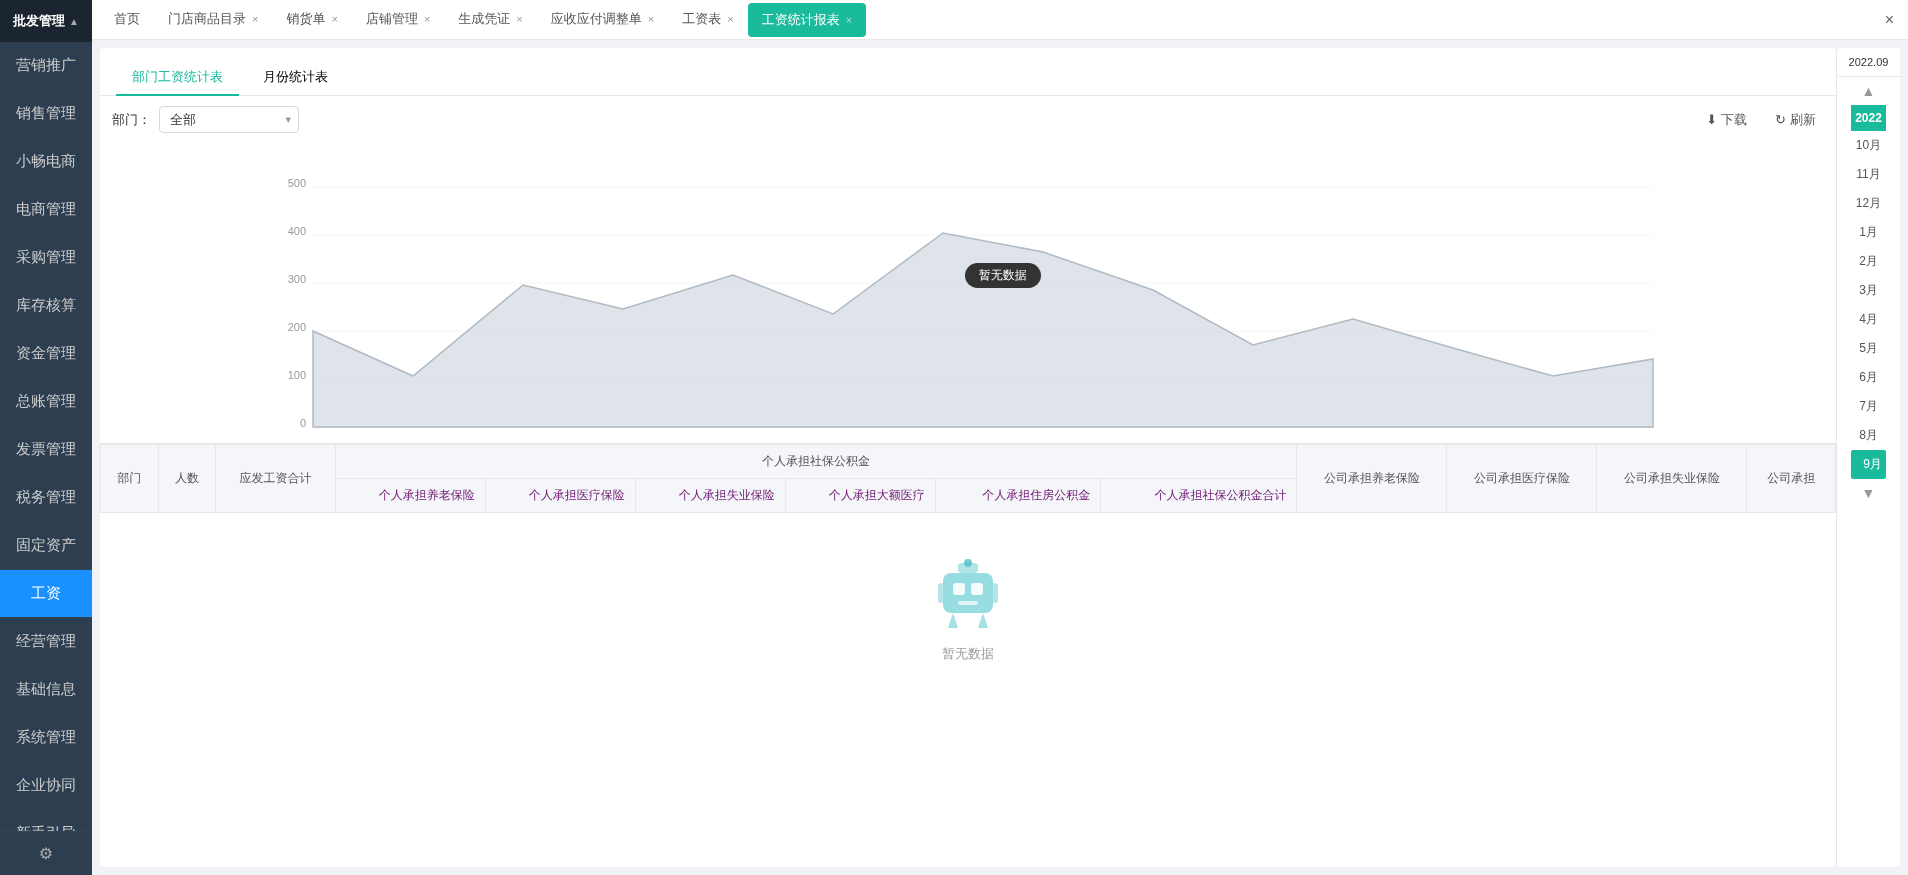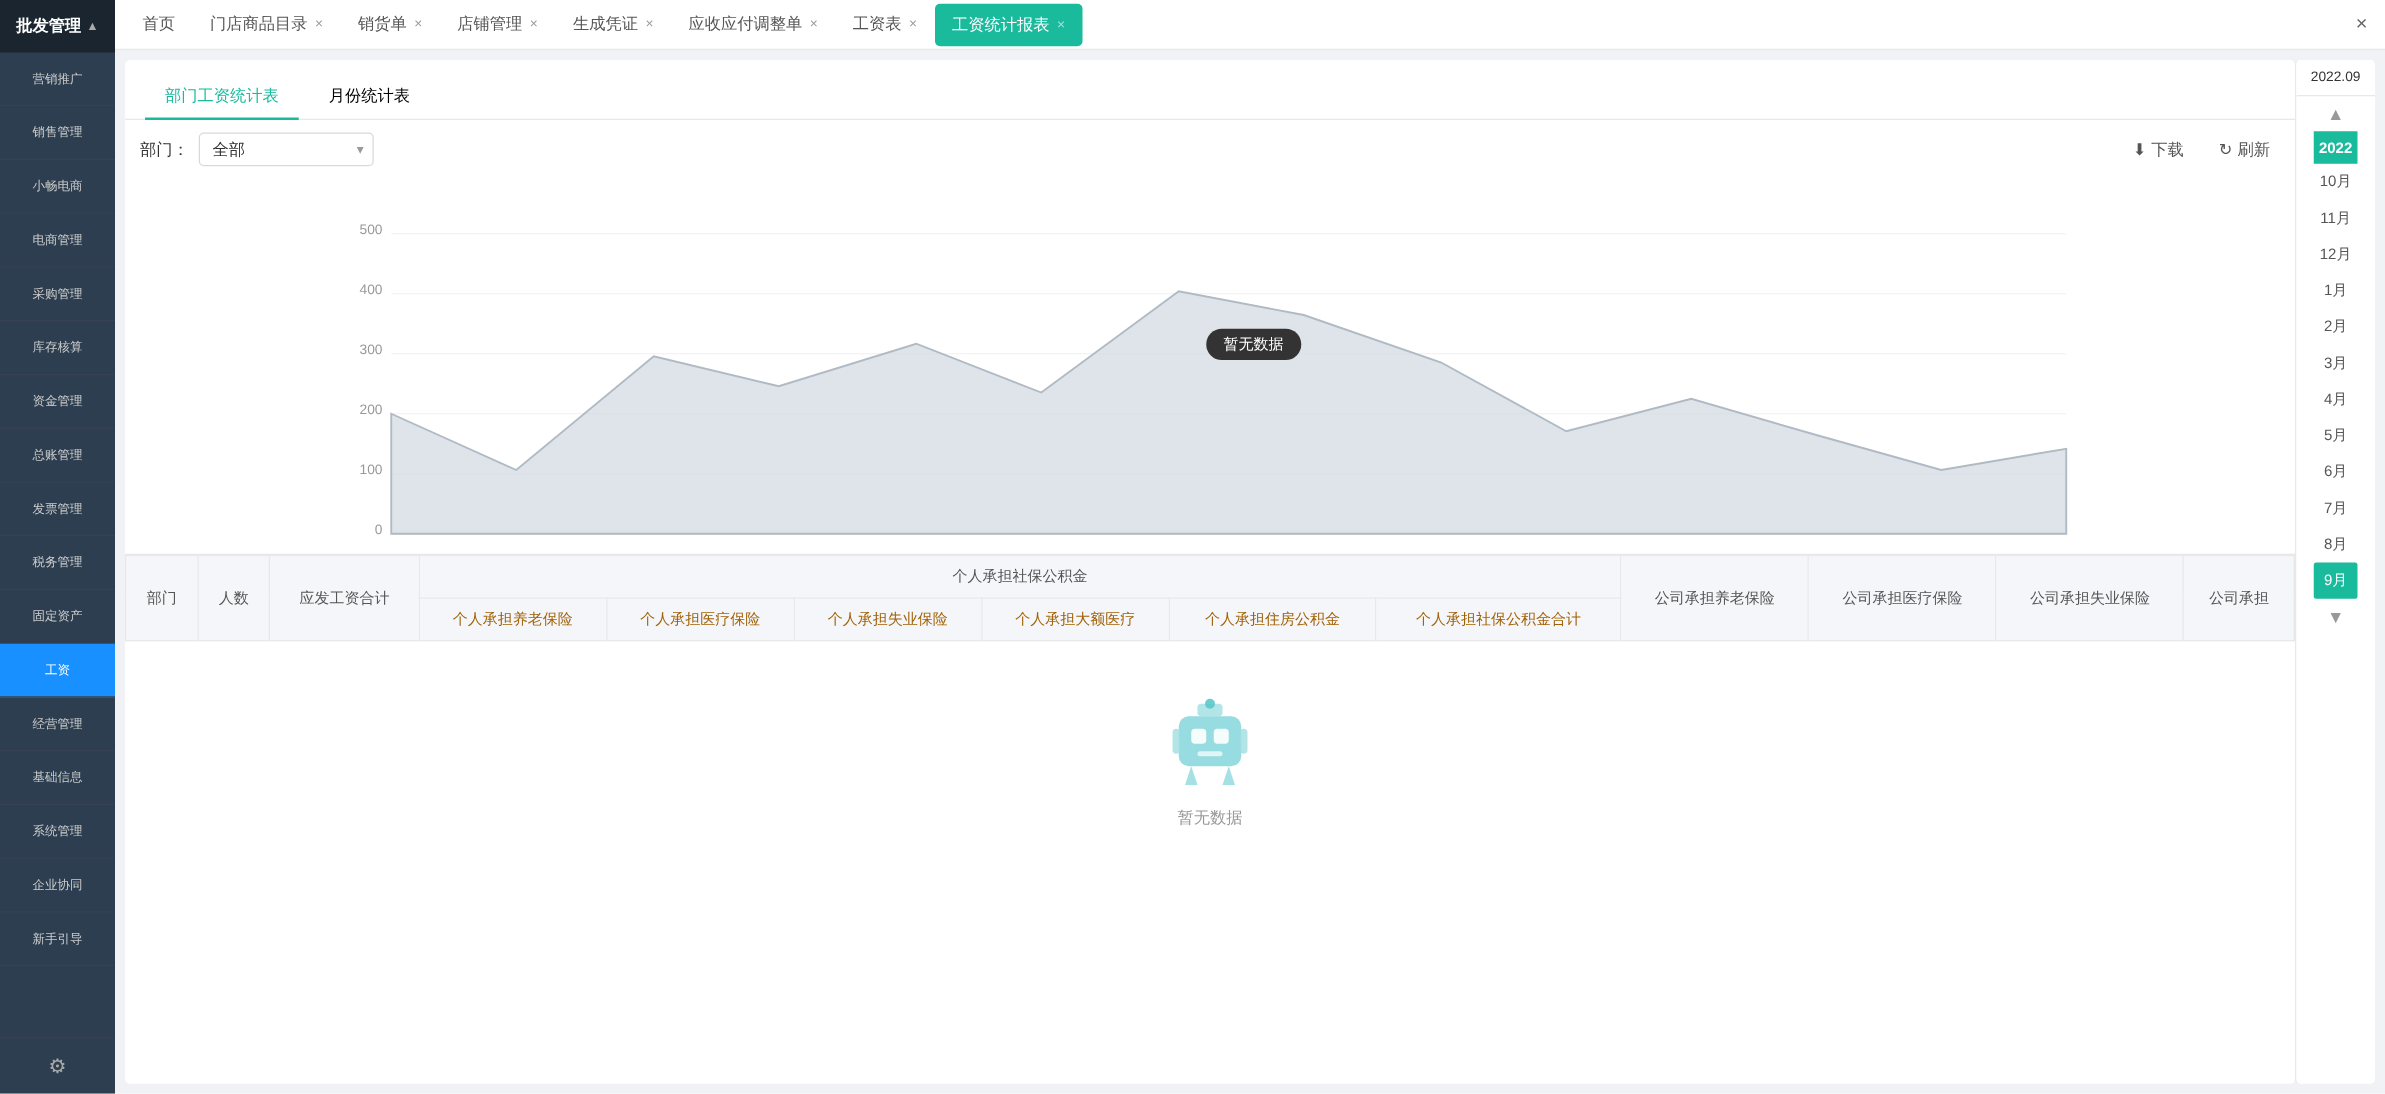--- a/index.html
+++ b/index.html
@@ -27,21 +27,21 @@
       gap: 4px;
       cursor: pointer;
     }
     .sidebar-title .arrow { font-size: 10px; color: #aaa; }
     .sidebar-nav { flex: 1; overflow-y: auto; }
     .sidebar-nav::-webkit-scrollbar { width: 0; }
     .sidebar-item {
       color: #ccc;
       text-align: center;
       padding: 14px 4px;
-      font-size: 10px;
+      font-size: 15px;
       cursor: pointer;
       border-bottom: 1px solid #374151;
     }
     .sidebar-item.active { background: #1890ff; color: #fff; }
     .sidebar-bottom {
       padding: 12px;
       text-align: center;
       color: #aaa;
       border-top: 1px solid #374151;
     }
@@ -217,21 +217,21 @@
       min-width: 1400px;
       font-size: 12px;
     }
     th, td {
       border: 1px solid #e8e8e8;
       padding: 8px 10px;
       text-align: center;
       white-space: nowrap;
     }
     thead tr:first-child th { background: #f5f6fa; color: #555; font-weight: normal; }
-    thead tr:last-child th { background: #f5f6fa; color: #a16207; font-weight: normal; }
+    thead tr:last-child th { background: #f5f6fa; color: #701a75; font-weight: normal; text-align: right; }
     .col-dept { background: #f5f6fa; }
     .col-num { background: #f5f6fa; }
     .col-salary { background: #f5f6fa; }
     .col-group { background: #e8f4f9; }
 
     
     .empty-state {
       display: flex;
       flex-direction: column;
       align-items: center;
@@ -288,20 +288,21 @@
     }
     .date-nav-item.active-year {
       background: #1aba9c;
       color: #fff;
       font-weight: bold;
     }
     .date-nav-item.active-month {
       background: #1aba9c;
       color: #fff;
       border-radius: 2px;
+      text-align: right;
     }
   </style>
 </head>
 <body>
 
 <div class="sidebar">
   <div class="sidebar-title">
     <span>批发管理</span>
     <span class="arrow">▲</span>
   </div>

